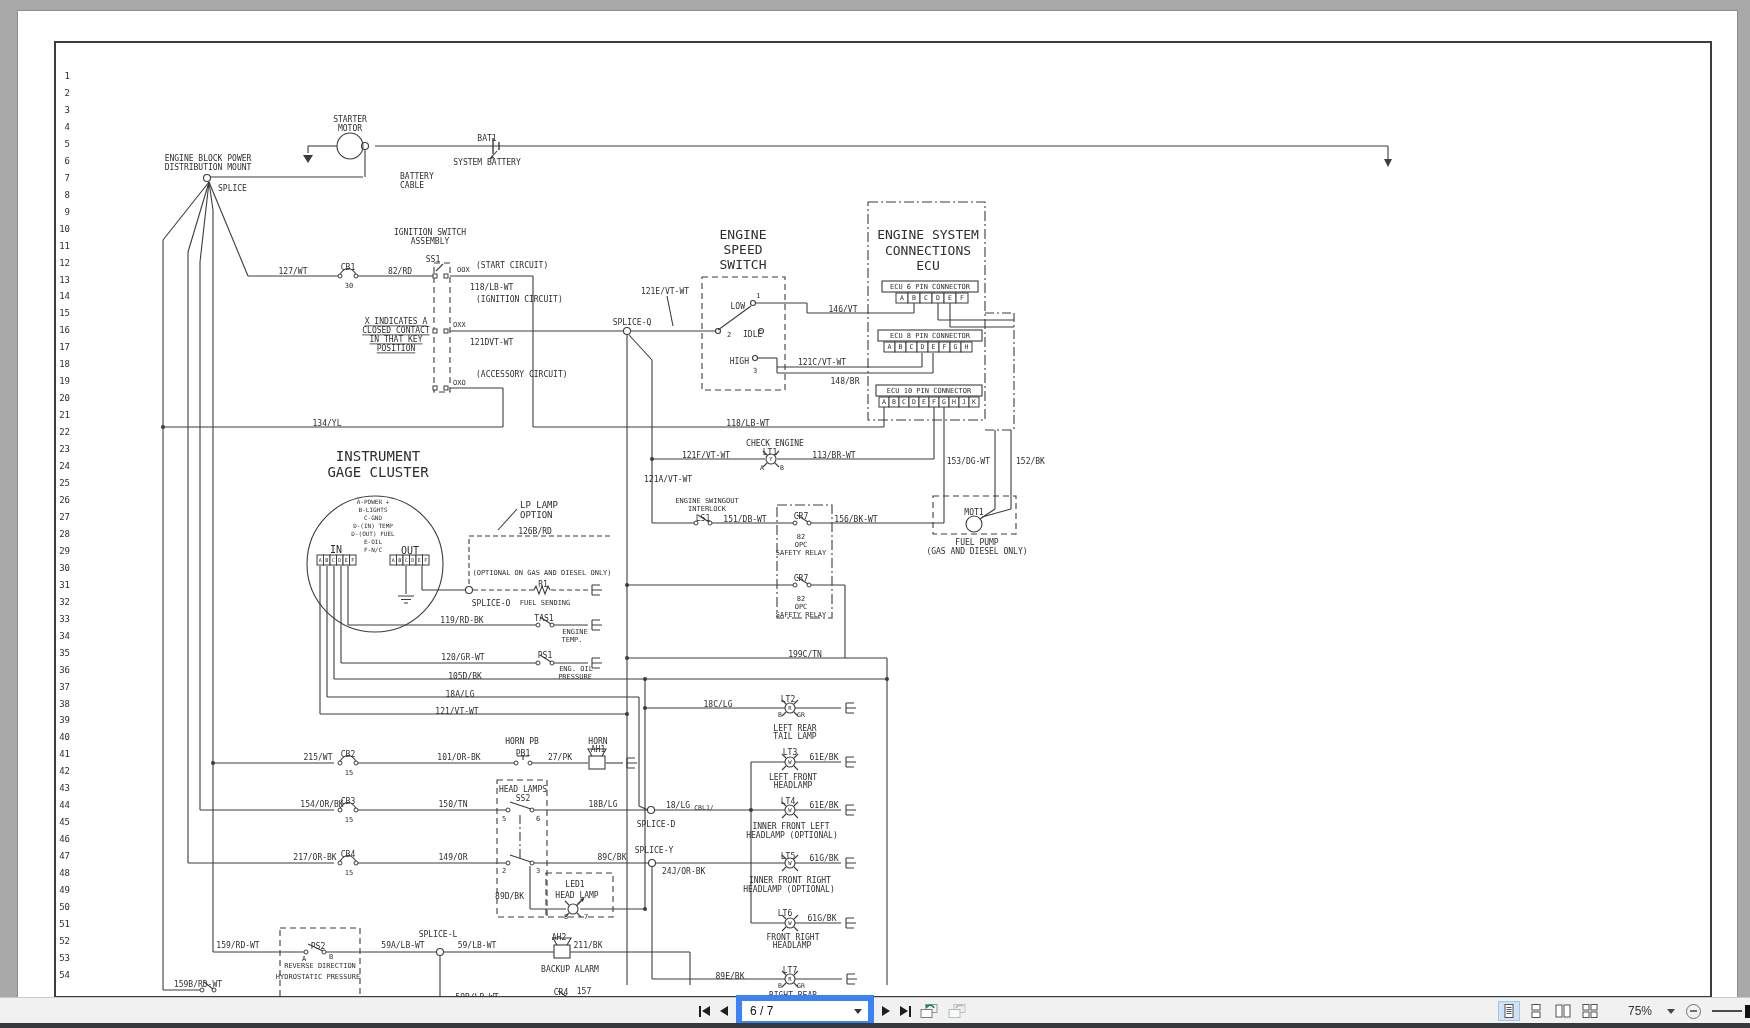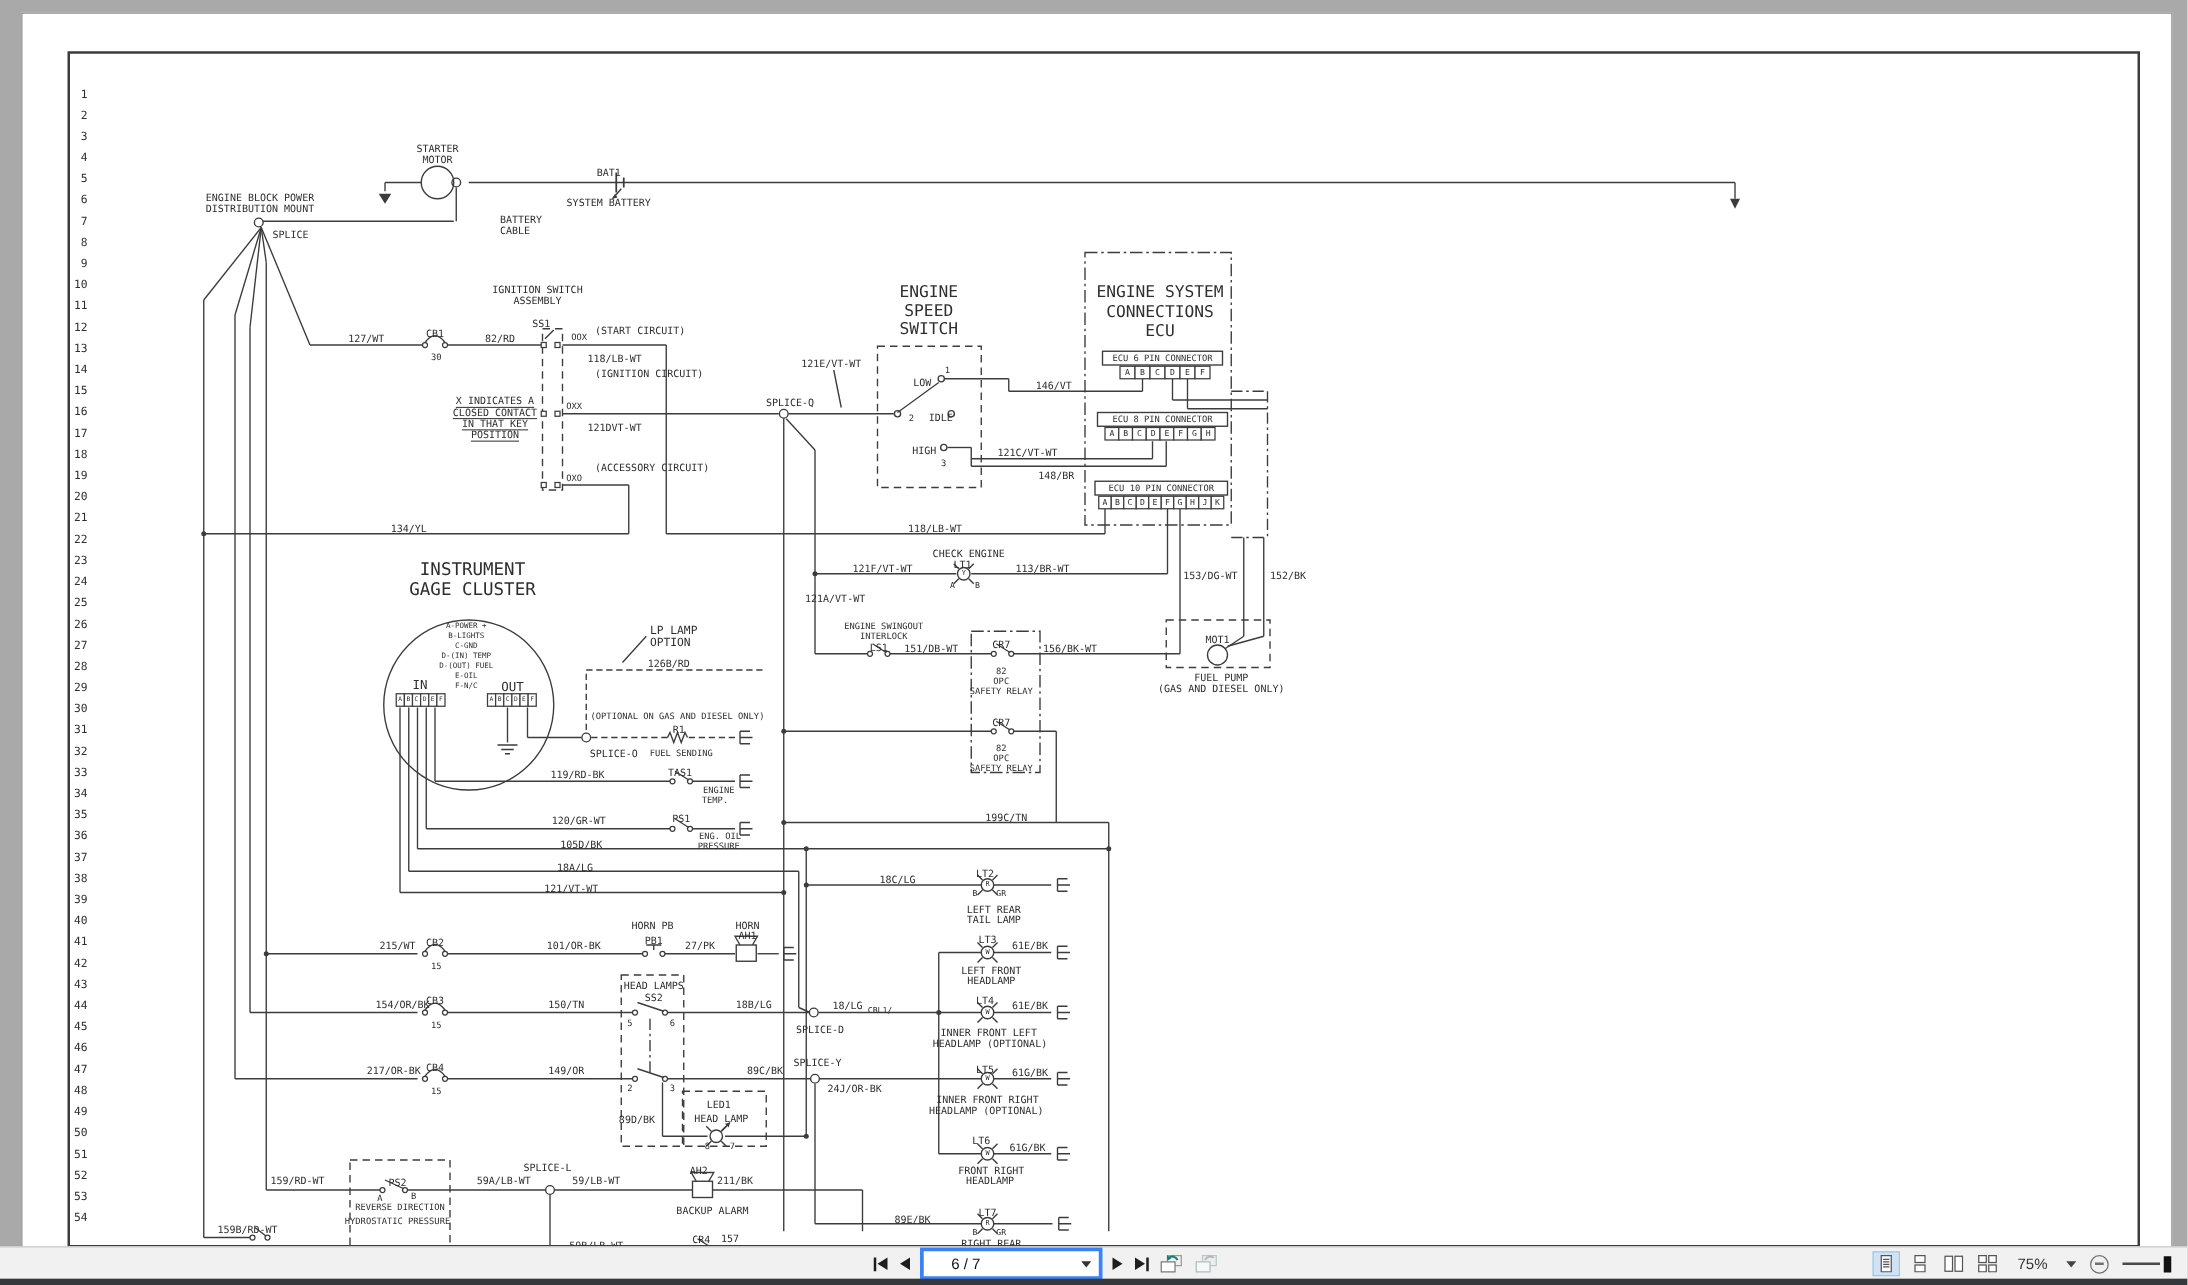--- a/index.html
+++ b/index.html
@@ -10,30 +10,30 @@
   svg.diagram{position:absolute;left:0;top:0;width:1750px;height:1028px}
   .toolbar{position:absolute;left:0;top:997px;width:1750px;height:26px;background:#f1f1f1;
            border-top:1px solid #c9c9c9;box-sizing:border-box;z-index:5}
   .bottomstrip{position:absolute;left:0;top:1023px;width:1750px;height:5px;background:#35393c;z-index:6}
   .nav{position:absolute;left:697px;top:0;height:26px;display:flex;align-items:center;gap:6px}
   .nav button{display:flex;align-items:center;gap:1px;background:none;border:0;padding:2px;cursor:pointer}
   .tri{width:0;height:0;border-top:5px solid transparent;border-bottom:5px solid transparent}
   .tri.l{border-right:8px solid #1e1e1e}
   .tri.r{border-left:8px solid #1e1e1e}
   .vbar{width:2px;height:11px;background:#1e1e1e}
-  .pagebox{width:112px;height:20px;background:#fff;border:3px solid #3b82f6;display:flex;
-           align-items:center;justify-content:space-between;padding:0 6px 0 22px;font-size:12px;color:#111}
+  .pagebox{width:112px;height:20px;background:#fff;border:6px solid #3b82f6;display:flex;
+           align-items:center;justify-content:space-between;padding:0 6px 0 8px;font-size:12px;color:#111}
   .caret{width:0;height:0;border-left:4px solid transparent;border-right:4px solid transparent;
          border-top:5px solid #333}
   .viewbtn{display:inline-flex;align-items:center;justify-content:center;width:22px;height:20px}
   .rightgrp{position:absolute;left:1498px;top:0;height:26px;display:flex;align-items:center;gap:5px}
   .laybtn{width:22px;height:20px;display:flex;align-items:center;justify-content:center;
           border:1px solid transparent;background:none;padding:0;cursor:pointer}
   .laybtn.active{background:#cfe3f5;border-color:#9ec7e8}
-  .zoomlabel{font-size:12px;color:#333;margin-left:8px}
+  .zoomlabel{font-size:12px;color:#333;margin-left:22px}
   .zcaret{width:0;height:0;border-left:4px solid transparent;border-right:4px solid transparent;
           border-top:5px solid #444;margin-left:10px}
   .zoomout{width:15px;height:15px;border:1.5px solid #707070;border-radius:50%;display:flex;
            align-items:center;justify-content:center;margin-left:6px;box-sizing:border-box}
   .zoomout span{display:block;width:7px;height:1.5px;background:#707070}
   .ztrack{width:30px;height:2px;background:#4a4a4a;margin-left:6px}
   .zhandle{width:6px;height:13px;background:#111;margin-left:-2px}
 </style>
 </head>
 <body>

